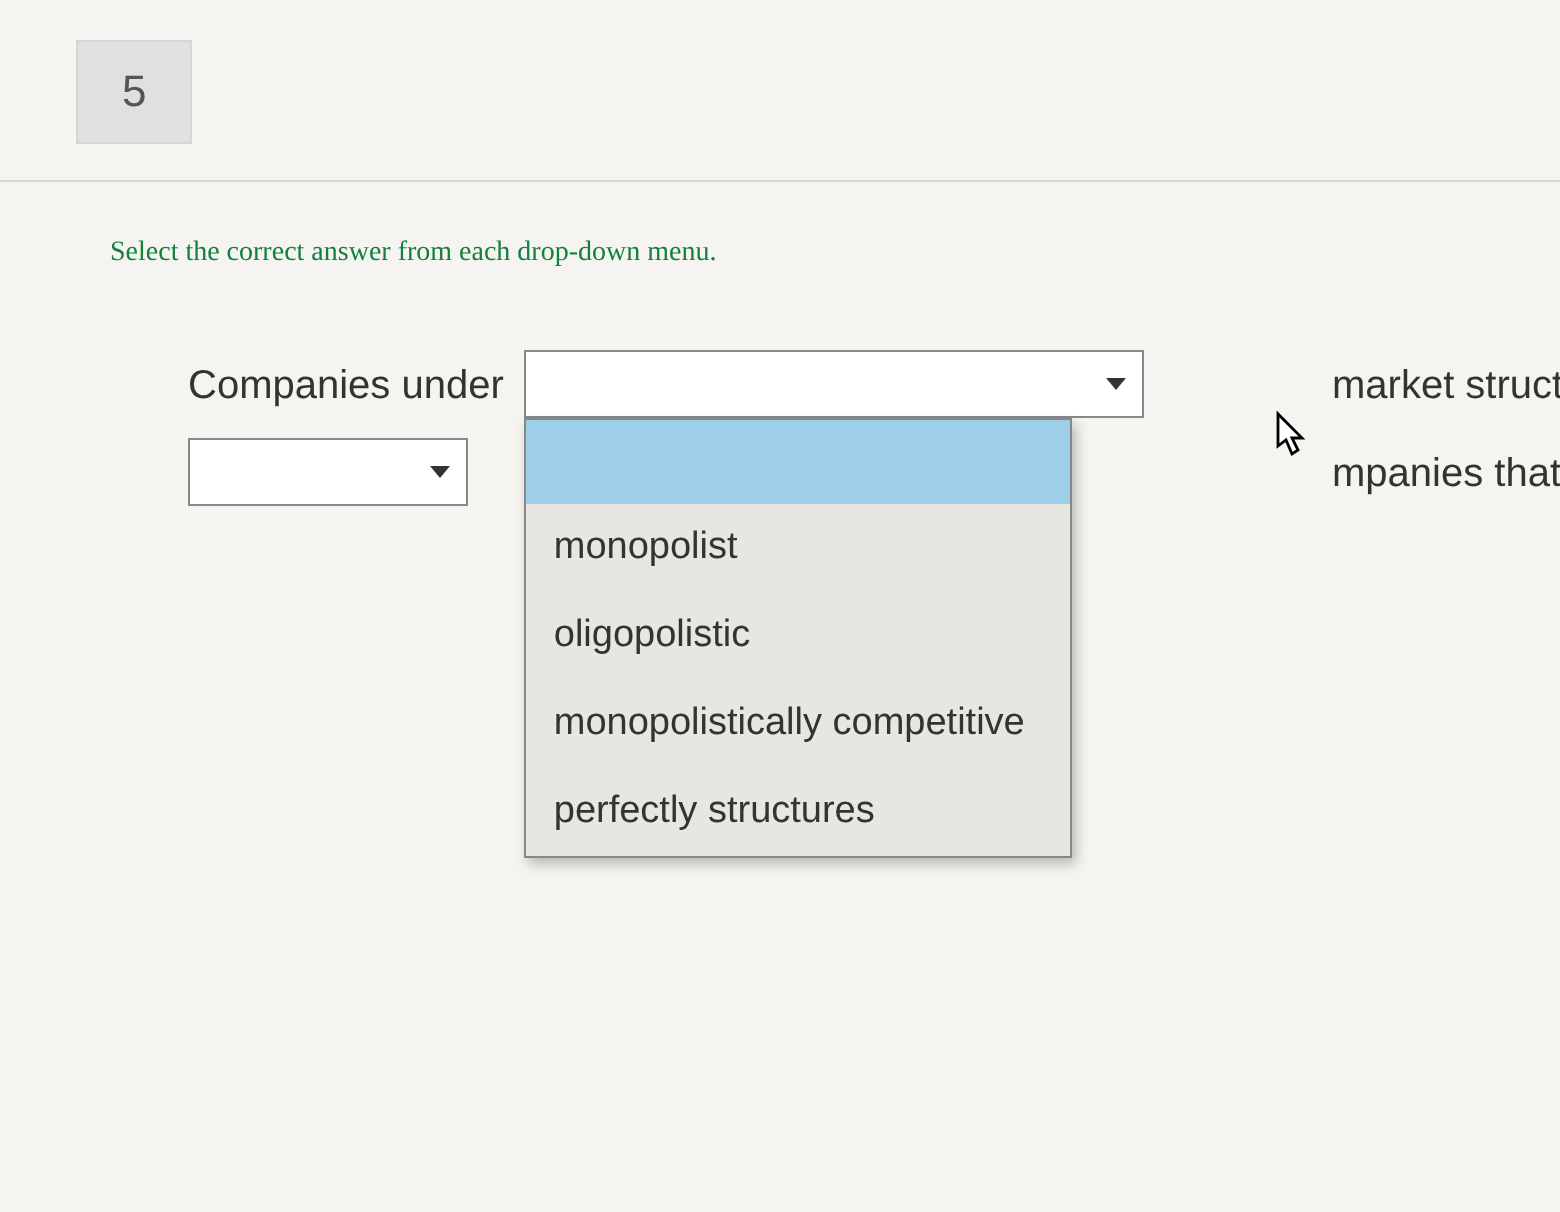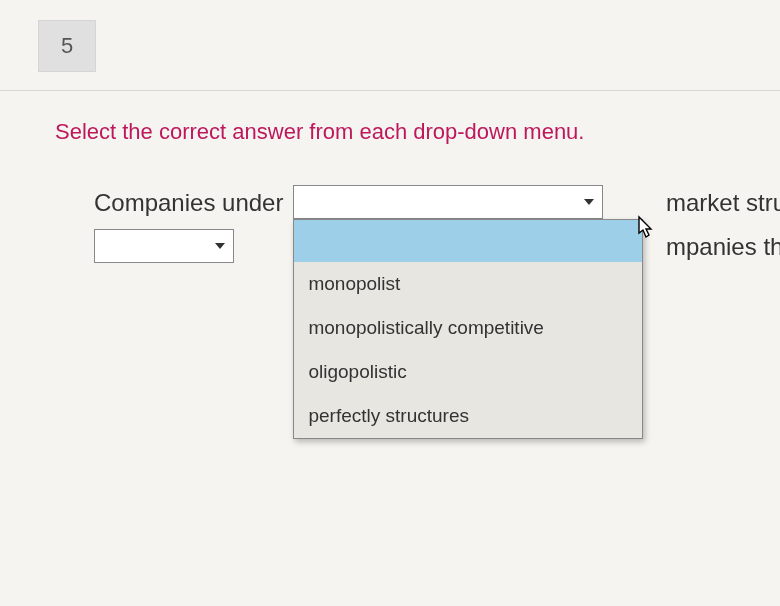--- a/index.html
+++ b/index.html
@@ -26,36 +26,37 @@
       padding: 12px 22px;
       margin-left: 38px;
       border: 1px solid #d5d5d5;
     }
     .divider {
       border: none;
       border-top: 1px solid #d8d6d0;
       margin-top: 18px;
     }
     .instruction {
-      font-size: 22px;
-      color: #be185d;
+      font-size: 14px;
+      color: #15803d;
       margin: 28px 0 0 55px;
+      font-family: Liberation Serif, serif;
     }
     .question-body {
       margin: 40px 0 0 94px;
       position: relative;
     }
     .inline-row {
       display: flex;
       align-items: flex-start;
       flex-wrap: wrap;
       gap: 0;
     }
     .text-part {
-      font-size: 24px;
+      font-size: 20px;
       color: #333;
       line-height: 36px;
       white-space: nowrap;
     }
     .dropdown {
       position: relative;
       display: inline-block;
       margin: 0 10px;
       vertical-align: top;
     }
@@ -82,21 +83,21 @@
       align-items: center;
       justify-content: center;
     }
     .chevron svg {
       fill: #333;
     }
     .dropdown-list {
       position: absolute;
       top: 34px;
       left: 0;
-      width: 350px;
+      width: 274px;
       background: #e8e6e1;
       border: 1px solid #888;
       border-top: 1px solid #888;
       box-shadow: 2px 3px 6px rgba(0,0,0,0.25);
       z-index: 10;
     }
     .dropdown-option {
       padding: 11px 14px;
       font-size: 19px;
       color: #333;
@@ -147,22 +148,22 @@
           <span></span>
           <span class="chevron">
             <svg viewBox="0 0 12 12" width="12" height="12">
                 <path d="M1 3 L6 9 L11 3 Z"></path>
               </svg>
           </span>
         </div>
         <div class="dropdown-list">
           <div class="dropdown-option blank highlighted"></div>
           <div class="dropdown-option">monopolist</div>
+          <div class="dropdown-option">oligopolistic</div>
           <div class="dropdown-option">monopolistically competitive</div>
-          <div class="dropdown-option">oligopolistic</div>
           <div class="dropdown-option">perfectly structures</div>
         </div>
       </div>
     </div>
 
     <span class="text-part trail-text trail-1">market structures a</span>
 
     <div class="inline-row row2">
       <div class="dropdown" style="margin-left:0;">
         <div class="dropdown-select small">

